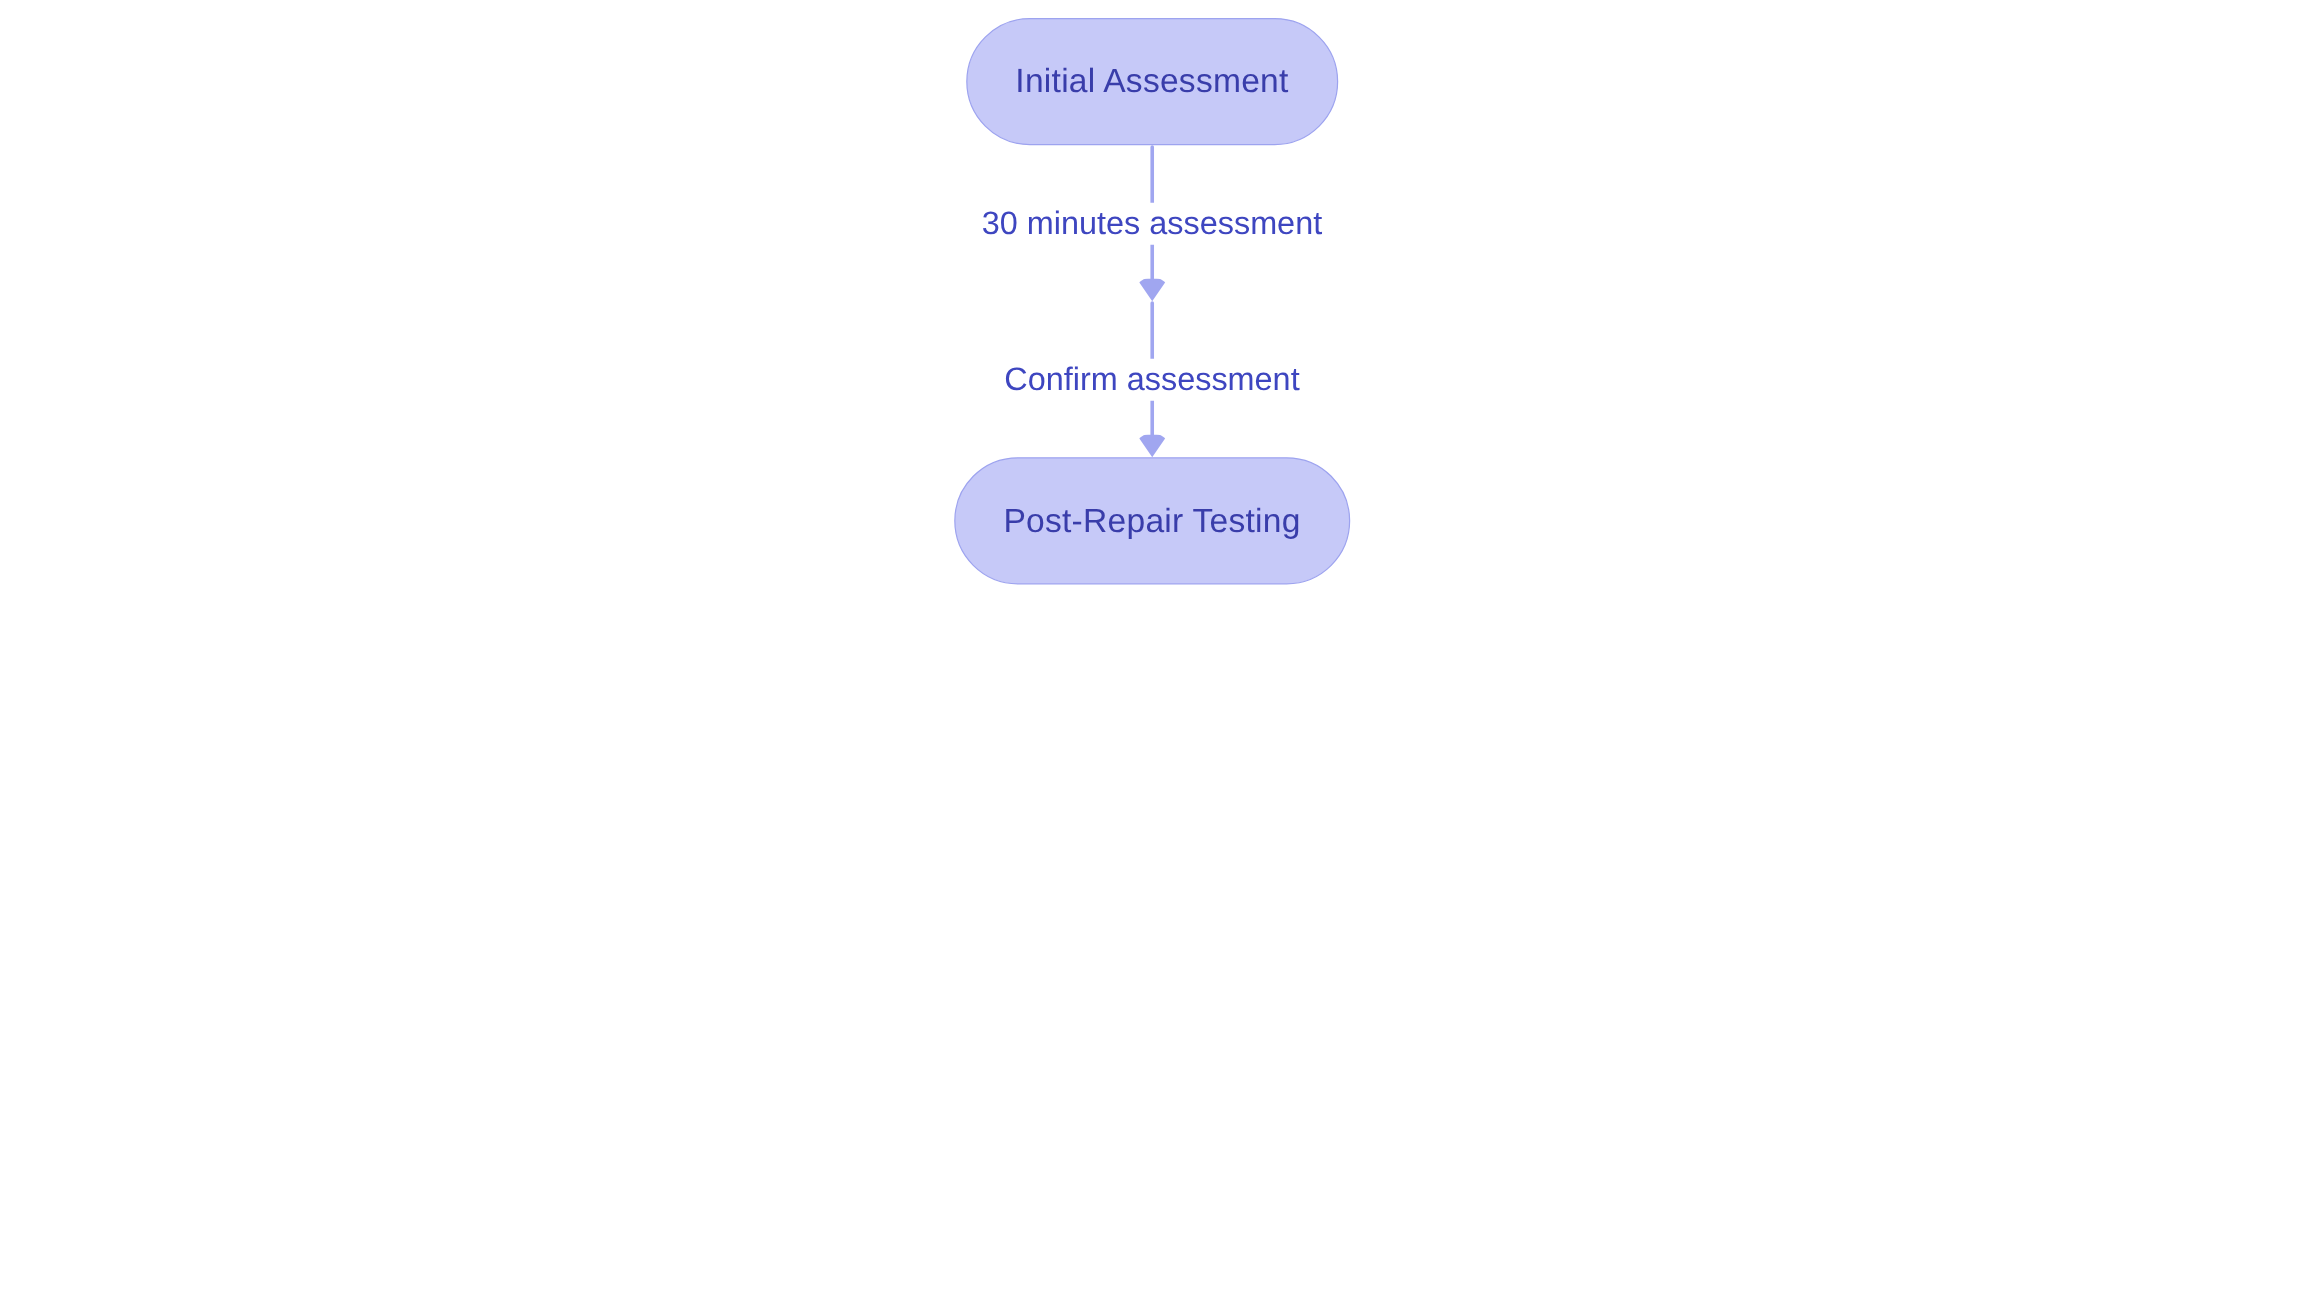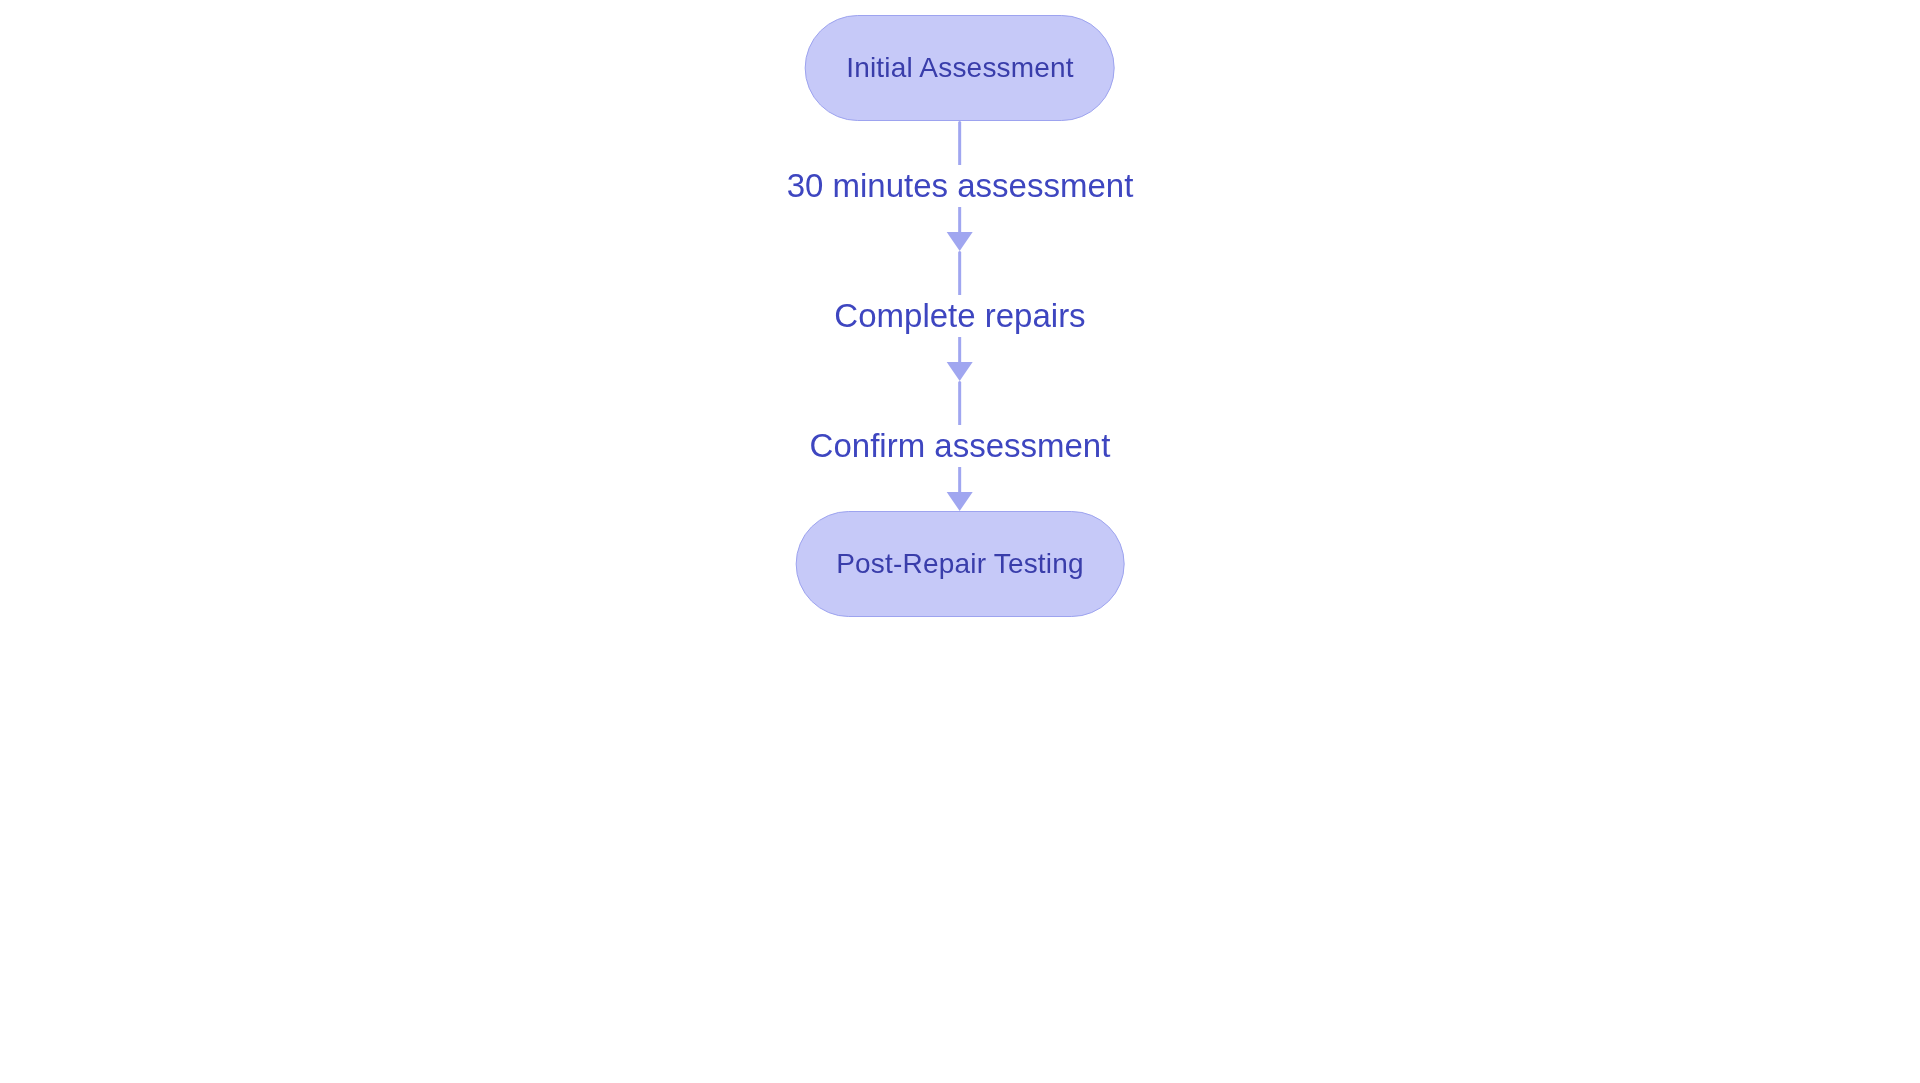--- a/index.html
+++ b/index.html
@@ -3,21 +3,21 @@
 <meta charset="utf-8">
 <style>
   :root {
     --background: #ffffff;
     --node-fill: #c6c9f8;
     --node-border: #9da3ef;
     --node-text: #393daa;
     --edge-line: #a0a6f0;
     --edge-label-text: #3e46c0;
   }
-  * { margin: 0; padding: 0; box-sizing: border-box; }
+  * { margin: 0; padding: 0; box-sizing: border-box; border-radius: 32px; }
   html, body {
     background: var(--background);
     font-family: "Liberation Sans", sans-serif;
   }
   .canvas {
     position: relative;
     width: 1920px;
     height: 1083px;
     background: var(--background);
     overflow: hidden;
@@ -63,21 +63,21 @@
     width: 3px;
     transform: translateX(-50%);
     background: var(--edge-line);
     border-radius: 2px;
   }
   .edge-label {
     position: relative;
     z-index: 1;
     background: var(--background);
     padding: 2px 9px;
-    font-size: 33px;
+    font-size: 27px;
     color: var(--edge-label-text);
     white-space: nowrap;
   }
   .arrowhead {
     position: absolute;
     left: 50%;
     bottom: 0;
     transform: translateX(-50%);
     width: 0;
     height: 0;
@@ -98,25 +98,20 @@
 
     <div class="edge">
       <div class="edge-line"></div>
       <span class="edge-label">30 minutes assessment</span>
       <div class="arrowhead"></div>
     </div>
 
 
 
 
-    <div class="edge">
-      <div class="edge-line"></div>
-      <span class="edge-label">Complete repairs</span>
-      <div class="arrowhead"></div>
-    </div>
 
 
     <div class="edge">
       <div class="edge-line"></div>
       <span class="edge-label">Confirm assessment</span>
       <div class="arrowhead"></div>
     </div>
 
     <div class="node">
       <span>Post-Repair Testing</span>

